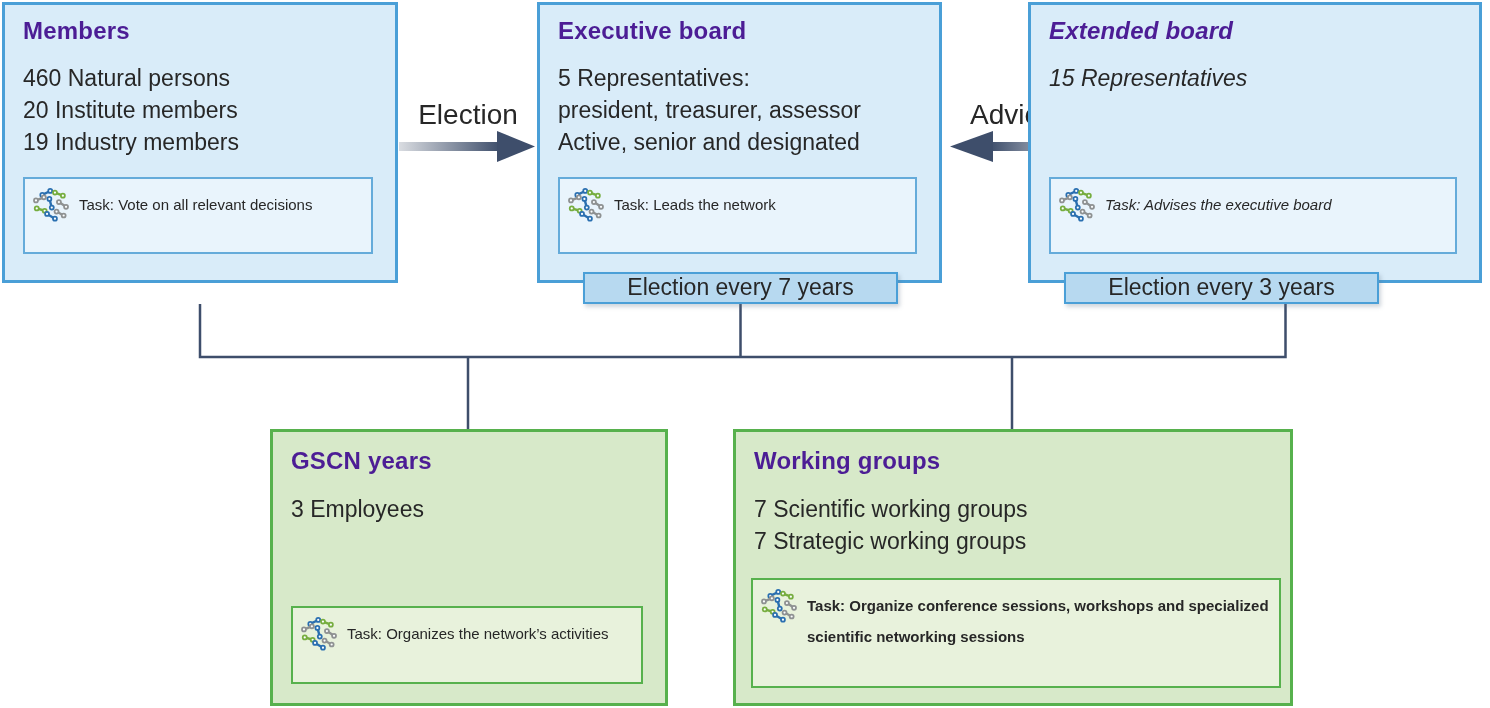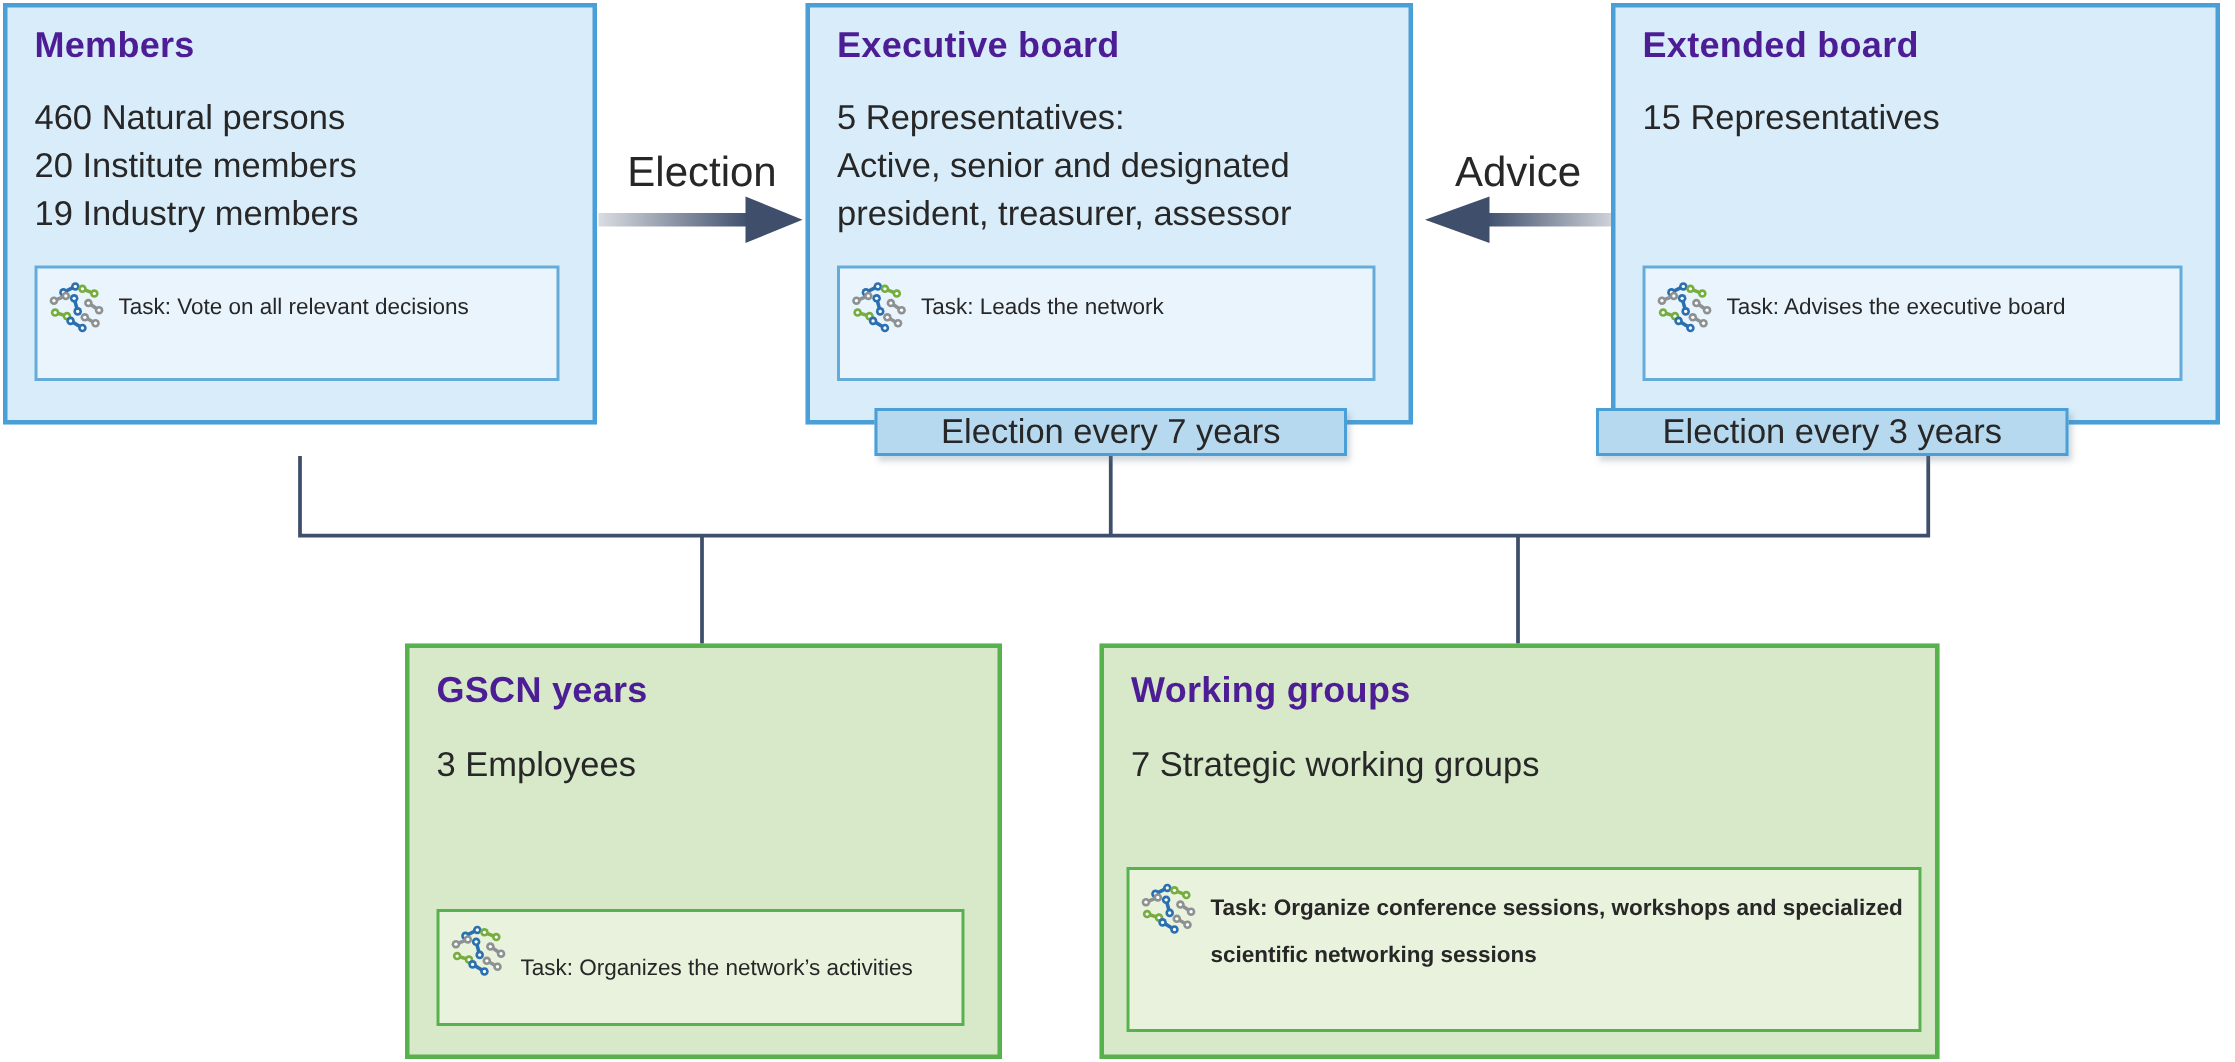--- a/index.html
+++ b/index.html
@@ -18,21 +18,21 @@
     width: 1490px; height: 708px;
     pointer-events: none;
   }
   
   .box { position: absolute; box-sizing: border-box; }
   .box.blue  { background: var(--blue-fill);  border: 3px solid var(--blue-border); }
   .box.green { background: var(--green-fill); border: 3px solid var(--green-border); }
 
   #members-box   { left: 2px;    top: 2px;   width: 396px; height: 281px; }
   #executive-box { left: 537px;  top: 2px;   width: 405px; height: 281px; }
-  #extended-box  { left: 1074px; top: 2px;   width: 406px; height: 281px; }
+  #extended-box  { left: 1028px; top: 2px;   width: 454px; height: 281px; font-style: italic; }
   #office-box    { left: 270px;  top: 429px; width: 398px; height: 277px; }
   #working-box   { left: 733px;  top: 429px; width: 560px; height: 277px; }
 
   .box h2 {
     position: absolute; margin: 0; left: 18px;
     font-size: 24px; font-weight: 700; color: #4c1d95; letter-spacing: 0.2px;
   }
   .blue  h2 { top: 12px; }
   .green h2 { top: 15px; }
 
@@ -45,21 +45,21 @@
   .blue  .task { background: var(--blue-task-fill);  border: 2px solid var(--blue-task-border); top: 172px; height: 77px; width: calc(100% - 40px); }
   .green .task { background: var(--green-task-fill); border: 2px solid var(--green-border); }
   #office-box  .task { top: 174px; height: 78px;  width: calc(100% - 40px); }
   #working-box .task { top: 146px; height: 110px; left: 15px; width: 530px; }
 
   .task .icon { position: absolute; left: 7px; top: 8px; width: 38px; height: 38px; }
   .task p { position: absolute; margin: 0; left: 54px; top: 10px; font-size: 15px; line-height: 31px; }
   #members-box   .task p { width: 248px; }
   #executive-box .task p { width: 302px; }
   #extended-box  .task p { width: 248px; }
-  #office-box    .task p { width: 268px; margin-top: 12px; }
+  #office-box    .task p { width: 268px; }
   #working-box   .task p { width: 468px; font-weight: bold; }
 
   
   .tab {
     position: absolute; box-sizing: border-box; height: 32px; top: 272px;
     background: var(--tab-fill); border: 2px solid var(--blue-border);
     font-size: 23px; line-height: 27px; text-align: center;
     box-shadow: 2px 3px 4px rgba(100,120,140,0.30);
     z-index: 3;
   }
@@ -194,22 +194,22 @@
           <use href="#gscn-icon"></use>
         </svg>
       <p>Task: Vote on all relevant decisions</p>
     </div>
   </section>
 
   <section class="box blue" id="executive-box">
     <h2>Executive board</h2>
     <div class="lines">
       <div>5 Representatives:</div>
+      <div>president, treasurer, assessor</div>
       <div>Active, senior and designated</div>
-      <div>president, treasurer, assessor</div>
     </div>
     <div class="task">
       <svg class="icon" viewBox="0 0 48 48">
           <use href="#gscn-icon"></use>
         </svg>
       <p>Task: Leads the network</p>
     </div>
   </section>
   <div class="tab" id="executive-tab">Election every 7 years</div>
 
@@ -236,20 +236,21 @@
       <svg class="icon" viewBox="0 0 48 48">
           <use href="#gscn-icon"></use>
         </svg>
       <p>Task: Organizes the network’s activities</p>
     </div>
   </section>
 
   <section class="box green" id="working-box">
     <h2>Working groups</h2>
     <div class="lines">
+      <div>7 Scientific working groups</div>
       <div>7 Strategic working groups</div>
     </div>
     <div class="task">
       <svg class="icon" viewBox="0 0 48 48">
           <use href="#gscn-icon"></use>
         </svg>
       <p>Task: Organize conference sessions, workshops and specialized scientific networking sessions</p>
     </div>
   </section>
 

